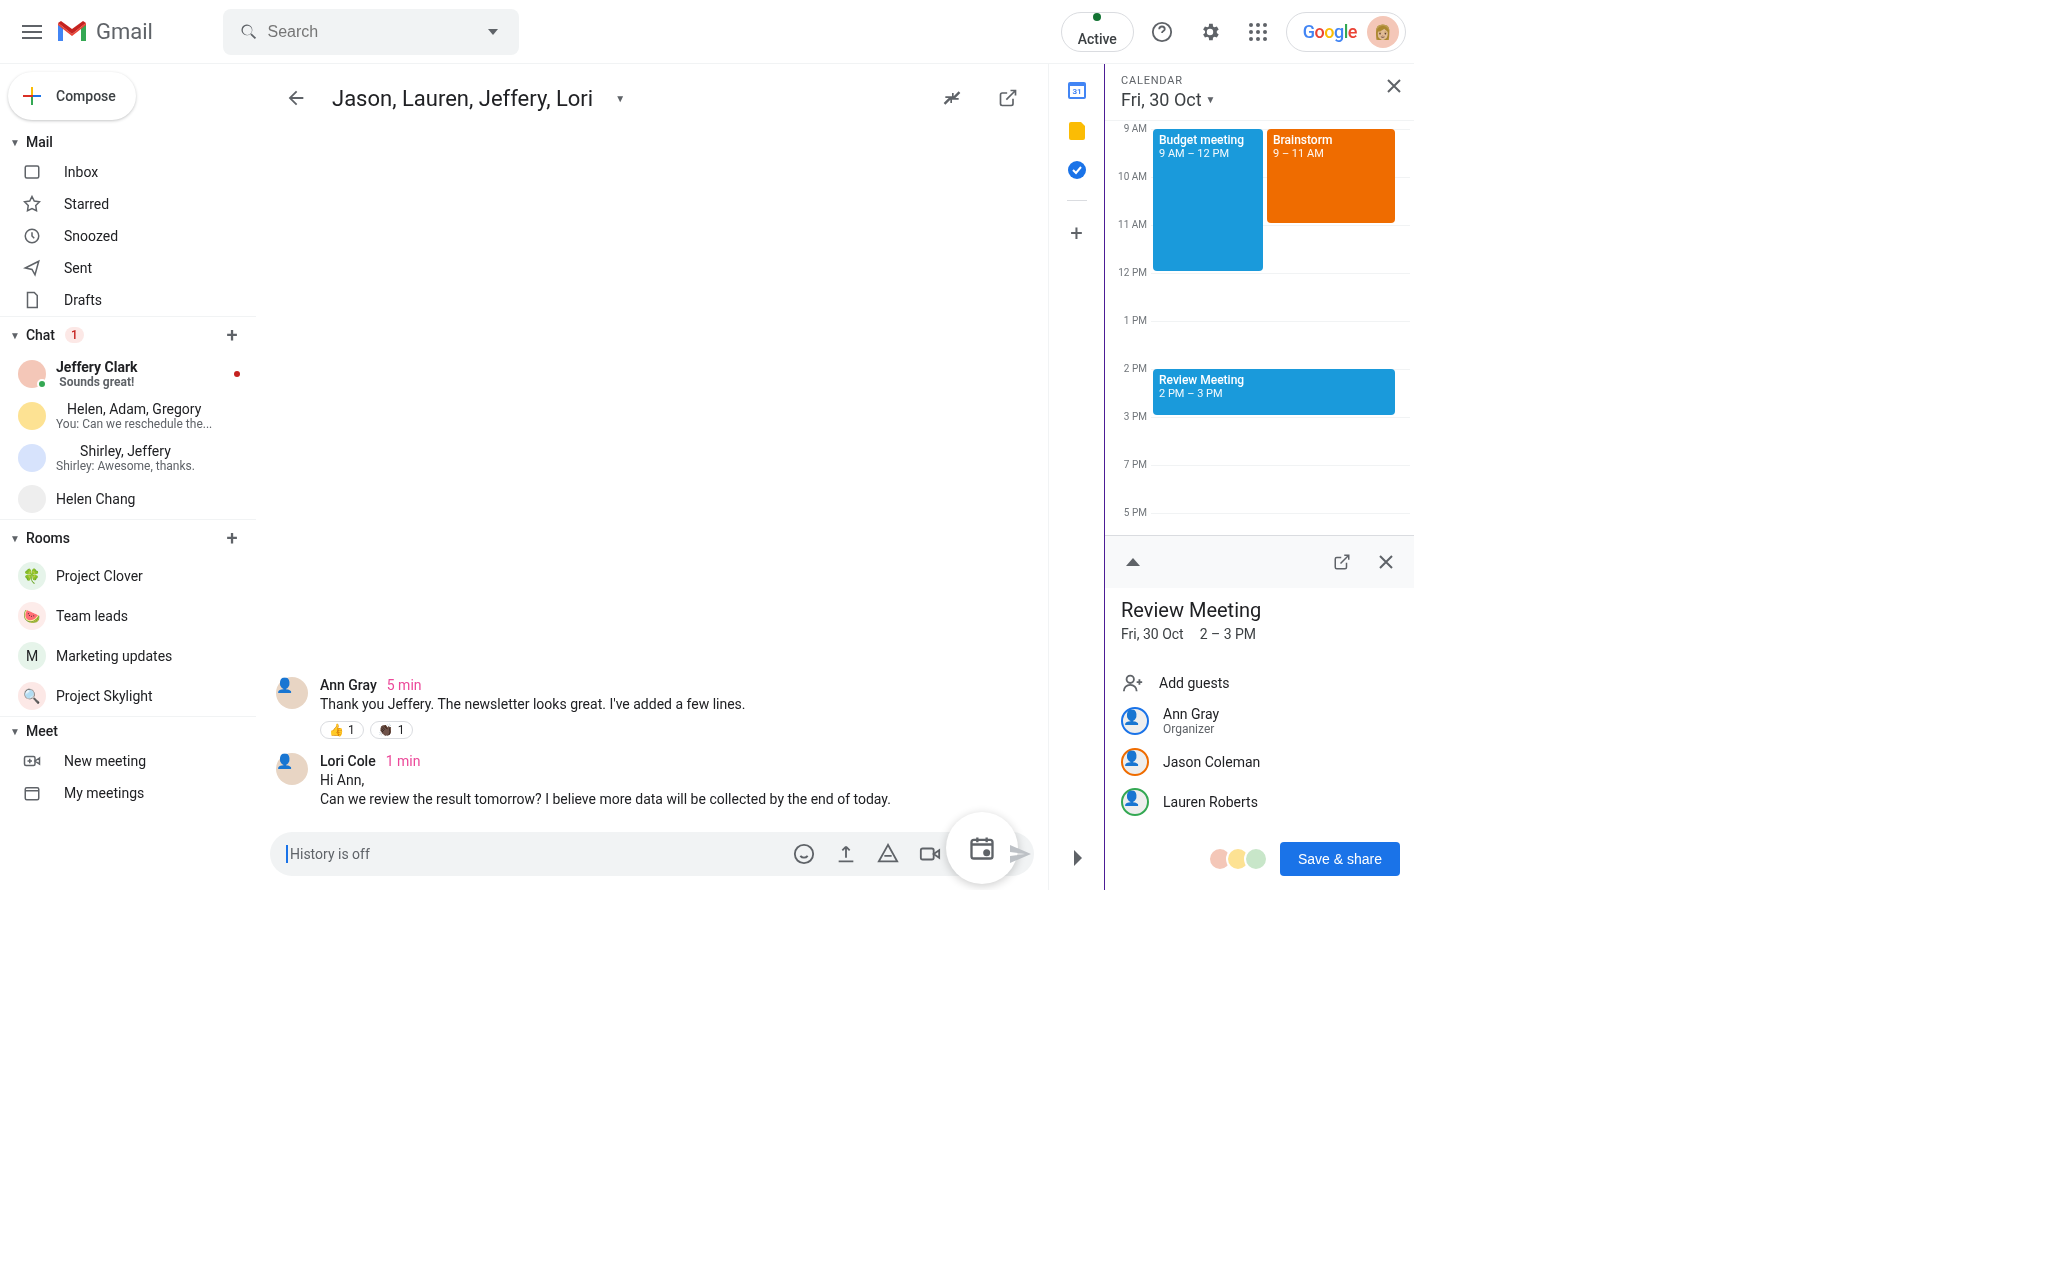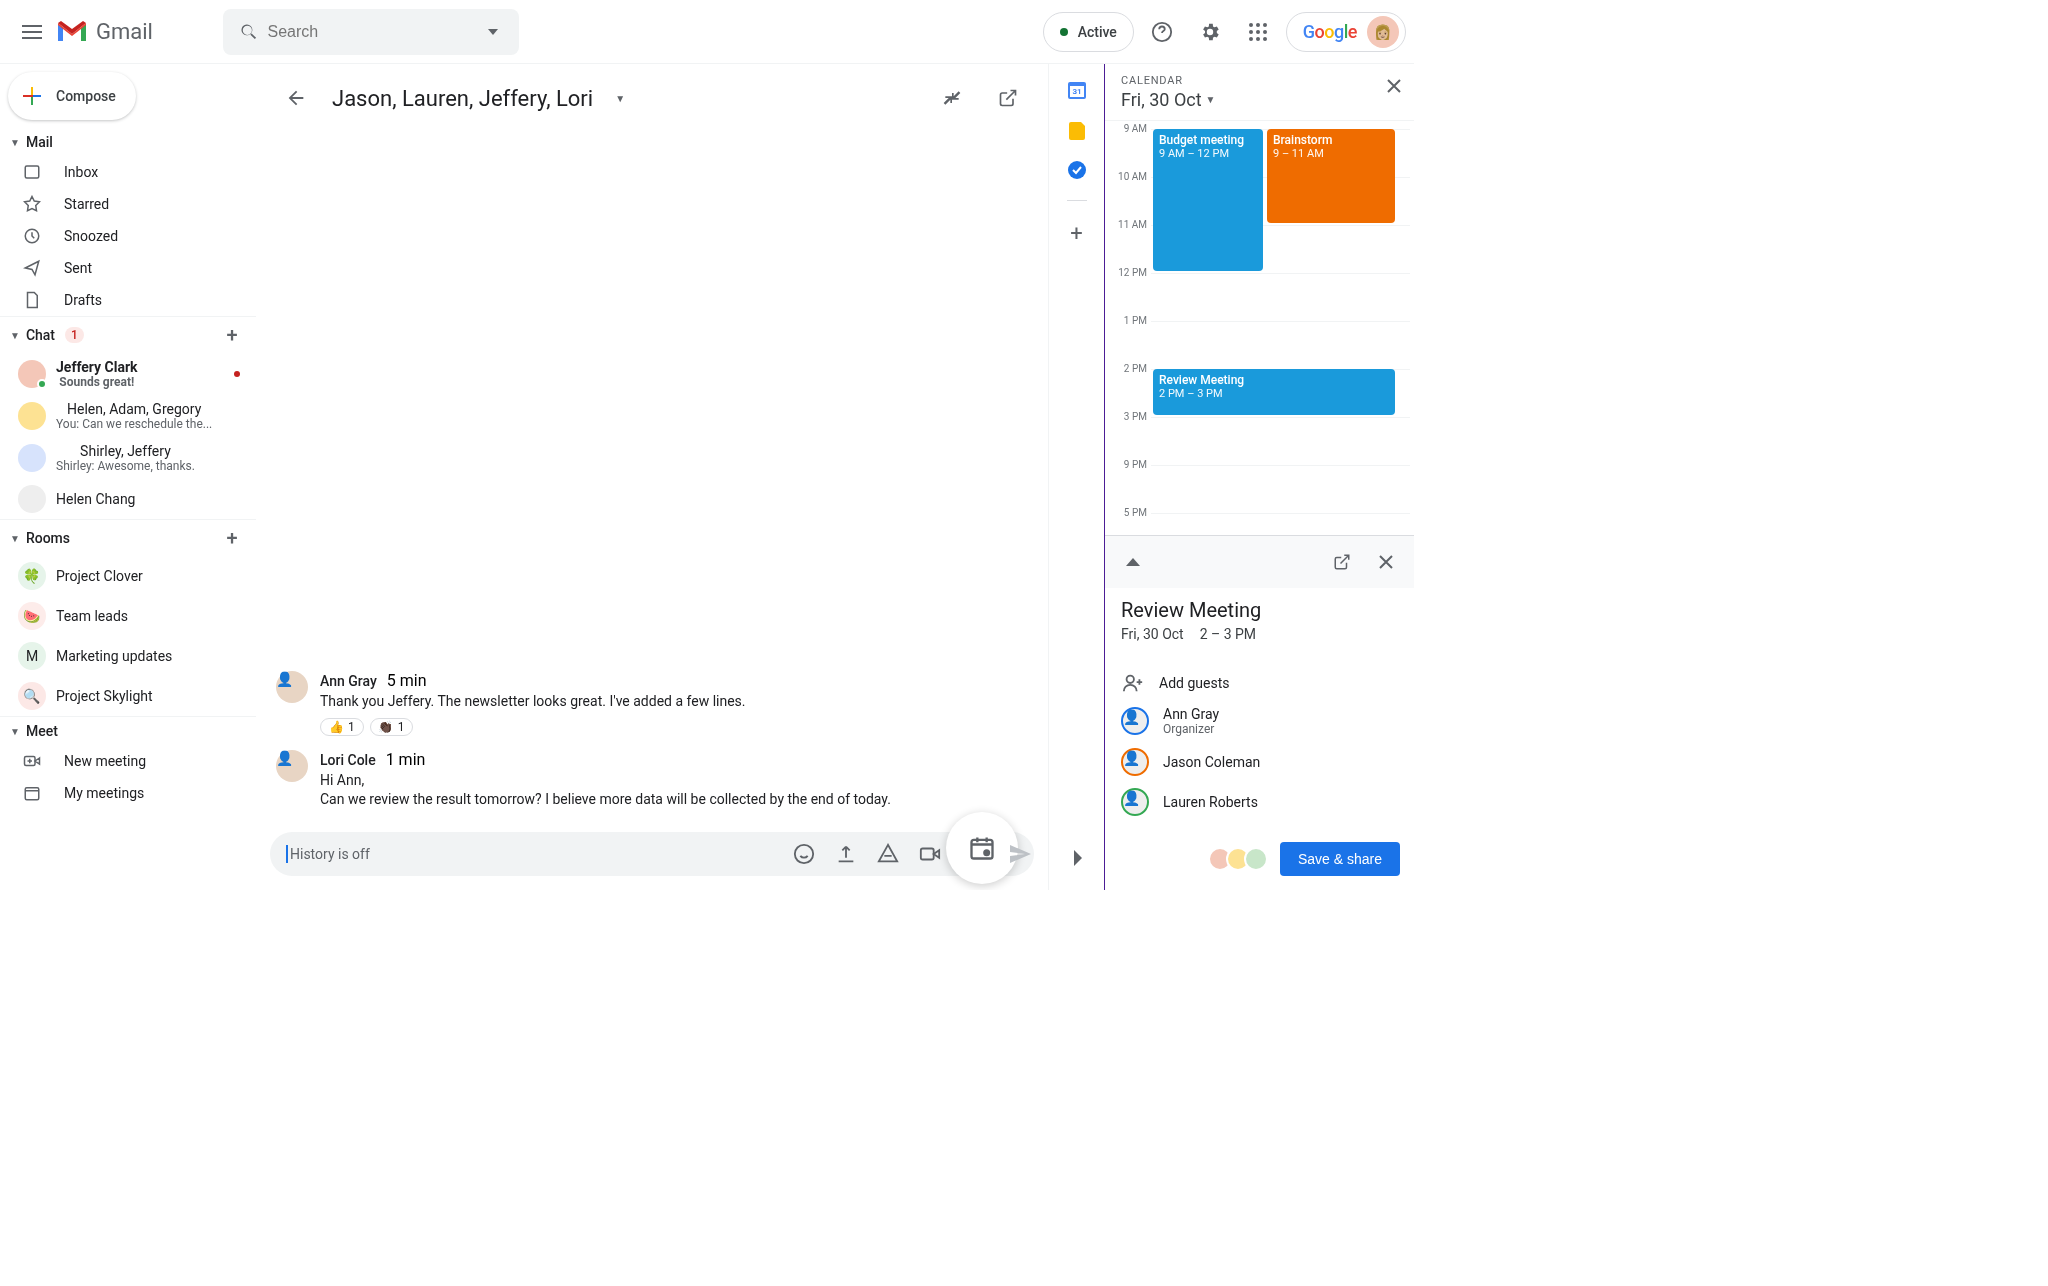--- a/index.html
+++ b/index.html
@@ -8,21 +8,21 @@
 .header { display: flex; align-items: center; height: 64px; padding: 8px; border-bottom: 1px solid #f1f3f4; }
 .menu-btn { width: 48px; height: 48px; display: flex; align-items: center; justify-content: center; border-radius: 50%; cursor: pointer; }
 .logo { display: flex; align-items: center; margin-right: 30px; }
 .logo-m { width: 32px; height: 24px; margin-right: 8px; }
 .logo-text { font-size: 22px; color: #5f6368; }
 .search-box { display: flex; align-items: center; background: #f1f3f4; border-radius: 8px; height: 46px; width: 296px; padding: 0 8px; margin-left: 40px; }
 .search-icon { width: 40px; height: 40px; display: flex; align-items: center; justify-content: center; color: #5f6368; }
 .search-input { border: none; background: transparent; font-size: 16px; color: #5f6368; flex: 1; outline: none; }
 .search-dropdown { width: 40px; display: flex; justify-content: center; }
 .header-spacer { flex: 1; }
-.active-pill { display: flex; align-items: center; border: 1px solid #dadce0; border-radius: 24px; height: 40px; padding: 0 16px; gap: 10px; }
+.active-pill { display: flex; align-items: center; border: 1px solid #dadce0; border-radius: 24px; height: 40px; padding: 0 16px; gap: 10px; flex-direction: column; }
 .active-dot { width: 8px; height: 8px; background: #137333; border-radius: 50%; }
 .active-text { font-size: 14px; color: #3c4043; font-weight: 500; }
 .header-icons { display: flex; align-items: center; gap: 8px; margin-left: 8px; }
 .icon-btn { width: 40px; height: 40px; display: flex; align-items: center; justify-content: center; border-radius: 50%; cursor: pointer; color: #5f6368; }
 .google-box { display: flex; align-items: center; border: 1px solid #dadce0; border-radius: 24px; height: 40px; padding: 0 6px 0 16px; gap: 10px; margin-left: 8px; }
 .google-logo { font-size: 18px; font-weight: 500; letter-spacing: -0.5px; }
 .g1{color:#4285F4}.g2{color:#EA4335}.g3{color:#FBBC04}.g4{color:#4285F4}.g5{color:#34A853}.g6{color:#EA4335}
 .avatar { width: 32px; height: 32px; border-radius: 50%; background: #f4c7b8; display: flex; align-items: center; justify-content: center; overflow: hidden; }
 .body-row { display: flex; flex: 1; overflow: hidden; }
 .sidebar { width: 256px; display: flex; flex-direction: column; overflow: hidden; }
@@ -50,21 +50,21 @@
 .back-btn { width: 40px; height: 40px; display: flex; align-items: center; justify-content: center; border-radius: 50%; cursor: pointer; color: #5f6368; }
 .thread-title { font-size: 22px; color: #202124; }
 .thread-caret { font-size: 10px; color: #5f6368; margin-left: 6px; }
 .main-header-spacer { flex: 1; }
 .messages { flex: 1; overflow-y: auto; padding: 0 20px 0 20px; display: flex; flex-direction: column; justify-content: flex-end; }
 .msg { display: flex; gap: 12px; margin-bottom: 14px; }
 .msg-av { width: 32px; height: 32px; border-radius: 50%; background: #ddd; flex-shrink: 0; }
 .msg-body { flex: 1; }
 .msg-head { display: flex; align-items: baseline; gap: 10px; }
 .msg-author { font-weight: 500; }
-.msg-time { font-size: 16px; color: #000000; }
+.msg-time { font-size: 14px; color: #ec4899; }
 .msg-text { margin-top: 2px; color: #202124; line-height: 1.4; }
 .reactions { display: flex; gap: 6px; margin-top: 6px; }
 .reaction { display: flex; align-items: center; gap: 4px; border: 1px solid #dadce0; border-radius: 12px; padding: 1px 8px; font-size: 12px; cursor: pointer; }
 .compose-row { display: flex; align-items: center; padding: 8px 14px 14px 14px; gap: 8px; position: relative; }
 .compose-input { flex: 1; background: #f1f3f4; border-radius: 24px; height: 44px; display: flex; align-items: center; padding: 0 16px; color: #5f6368; }
 .compose-cursor { border-left: 2px solid #1a73e8; height: 18px; margin-right: 2px; }
 .compose-icons { display: flex; align-items: center; gap: 6px; position: absolute; right: 100px; }
 .ci { width: 36px; height: 36px; display: flex; align-items: center; justify-content: center; color: #5f6368; cursor: pointer; }
 .cal-bubble { width: 72px; height: 72px; border-radius: 50%; background: #fff; box-shadow: 0 2px 10px rgba(0,0,0,0.2); display: flex; align-items: center; justify-content: center; color: #5f6368; position: absolute; right: 30px; bottom: 6px; }
 .send-btn { position: absolute; right: 10px; color: #bdc1c6; }
@@ -493,21 +493,21 @@
           </div>
           <div class="hour-row">
             <div class="hour-label">2 PM</div>
             <div class="hour-line"></div>
           </div>
           <div class="hour-row">
             <div class="hour-label">3 PM</div>
             <div class="hour-line"></div>
           </div>
           <div class="hour-row">
-            <div class="hour-label">9 PM</div>
+            <div class="hour-label">7 PM</div>
             <div class="hour-line"></div>
           </div>
           <div class="hour-row">
             <div class="hour-label">5 PM</div>
             <div class="hour-line"></div>
           </div>
           <div class="event" style="top: 8px; left: 48px; width: 110px; height: 142px; background: rgb(26, 154, 219);">
             <div class="ev-title">Budget meeting</div>
             <div class="ev-time">9 AM – 12 PM</div>
           </div>

